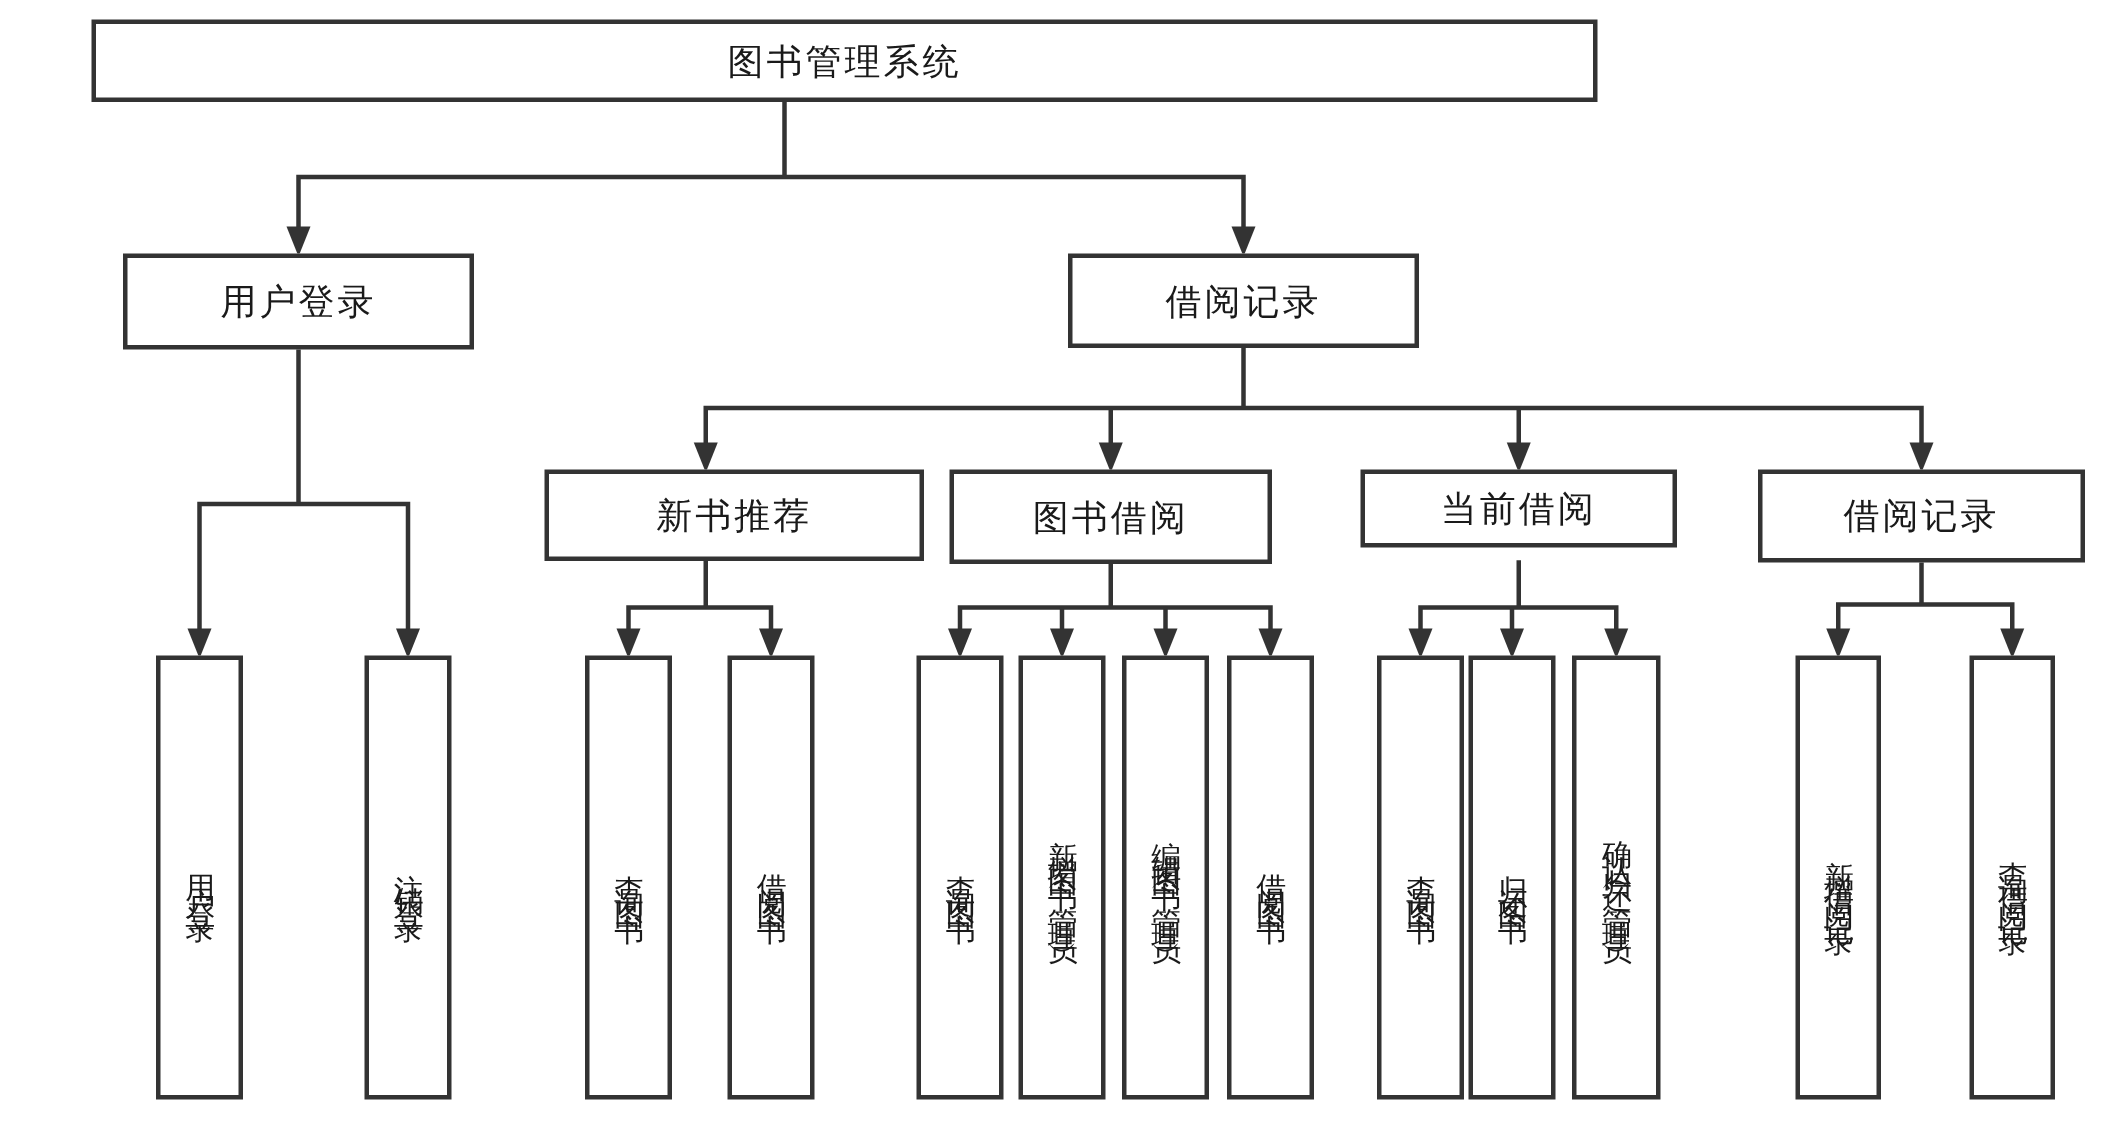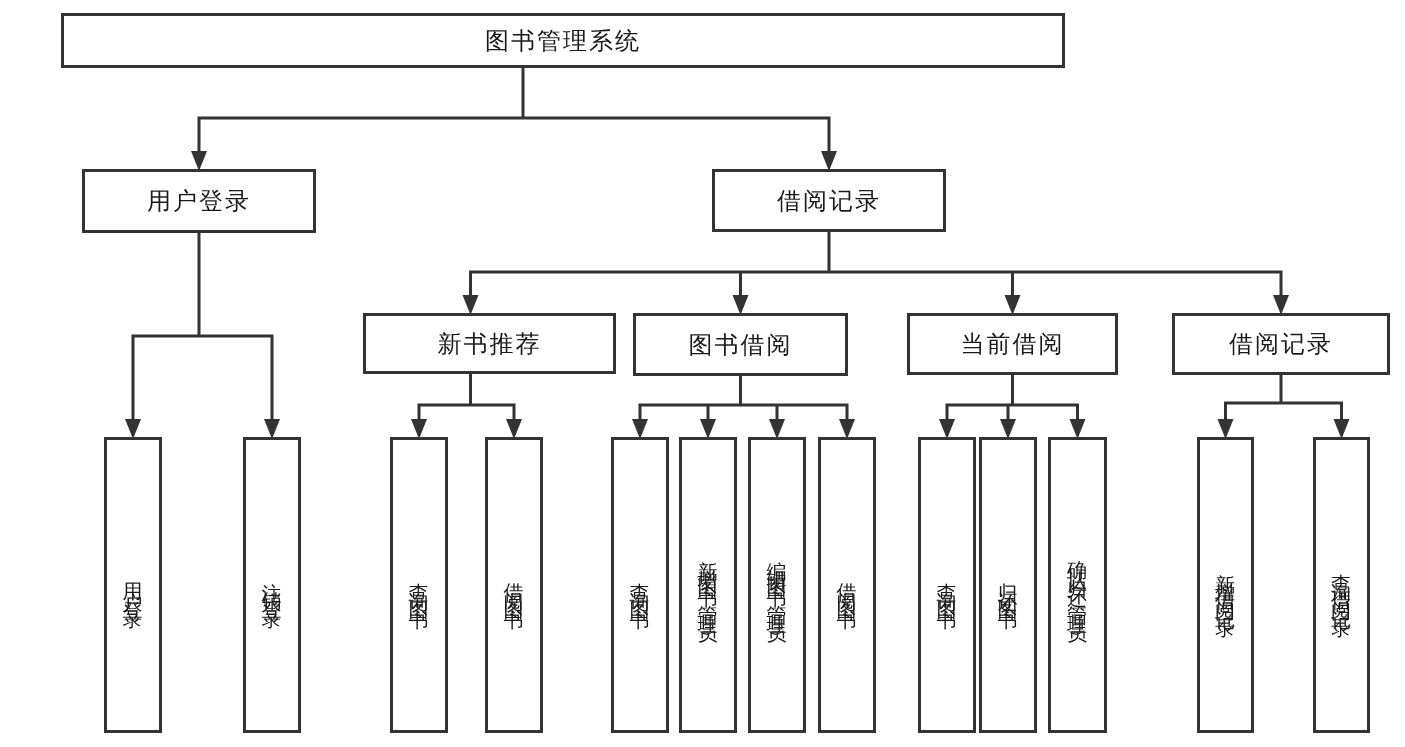--- a/index.html
+++ b/index.html
@@ -91,21 +91,21 @@
       </div>
       <div class="node h" style="left: 712px; top: 169px; width: 234px; height: 63px;">
         <span>借阅记录</span>
       </div>
       <div class="node h" style="left: 363px; top: 313px; width: 253px; height: 61px;">
         <span>新书推荐</span>
       </div>
       <div class="node h" style="left: 633px; top: 313px; width: 215px; height: 63px;">
         <span>图书借阅</span>
       </div>
-      <div class="node h" style="left: 907px; top: 313px; width: 211px; height: 62px;">
+      <div class="node h" style="left: 907px; top: 313px; width: 211px; height: 52px;">
         <span>当前借阅</span>
       </div>
       <div class="node h" style="left: 1172px; top: 313px; width: 218px; height: 62px;">
         <span>借阅记录</span>
       </div>
       <div class="node v" style="left: 104px; top: 437px; width: 58px; height: 296px;">
         <span>用户登录</span>
       </div>
       <div class="node v" style="left: 243px; top: 437px; width: 58px; height: 296px;">
         <span>注销登录</span>

